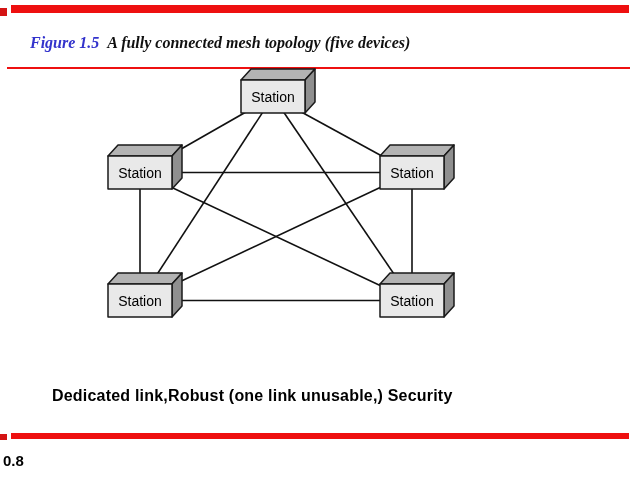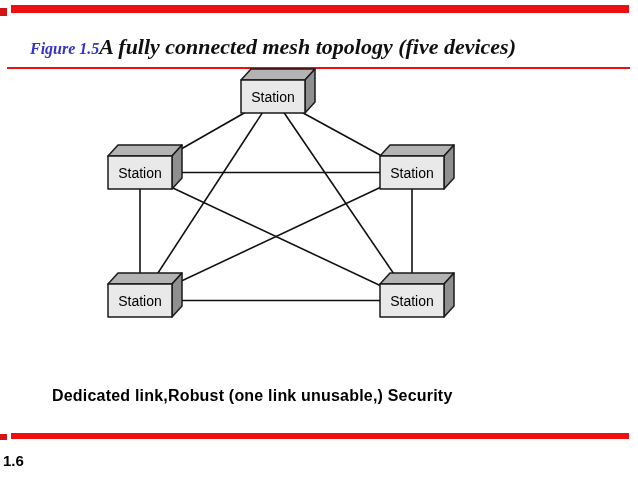--- a/index.html
+++ b/index.html
@@ -20,22 +20,23 @@
     font-family: "Liberation Serif", serif;
     font-weight: bold;
     font-size: 16px;
     color: var(--figure-label-blue, #3333cc);
     font-style: italic;
   }
   .fig-caption {
     font-family: "Liberation Serif", serif;
     font-weight: bold;
     font-style: italic;
-    font-size: 22px;
+    font-size: 16px;
     color: #101010;
+    margin-left: 8px;
   }
   .title-rule { left: 7px; top: 67px; width: 623px; height: 2px; background: var(--accent-red, #ee1010); }
 
   #diagram { left: 0; top: 0; width: 638px; height: 478px; }
 
   .note {
     left: 52px; top: 387px;
     font-weight: bold;
     font-size: 16px;
     color: #000000;
@@ -101,13 +102,13 @@
       <rect x="380" y="284" width="64" height="33" fill="#e9e9e9" stroke="#1a1a1a" stroke-width="1.5" stroke-linejoin="round"></rect>
       <text x="412" y="305.5" text-anchor="middle" font-family="&quot;Liberation Sans&quot;, sans-serif" font-size="14" fill="#000">Station</text>
     </g>
   </svg>
 
 <div class="abs note">Dedicated link,Robust (one link unusable,) Security</div>
 
 <div class="abs bottom-bar"></div>
 <div class="abs bottom-tab"></div>
 
-<div class="abs page-number">1.6</div>
+<div class="abs page-number">0.8</div>
 
 </body></html>

